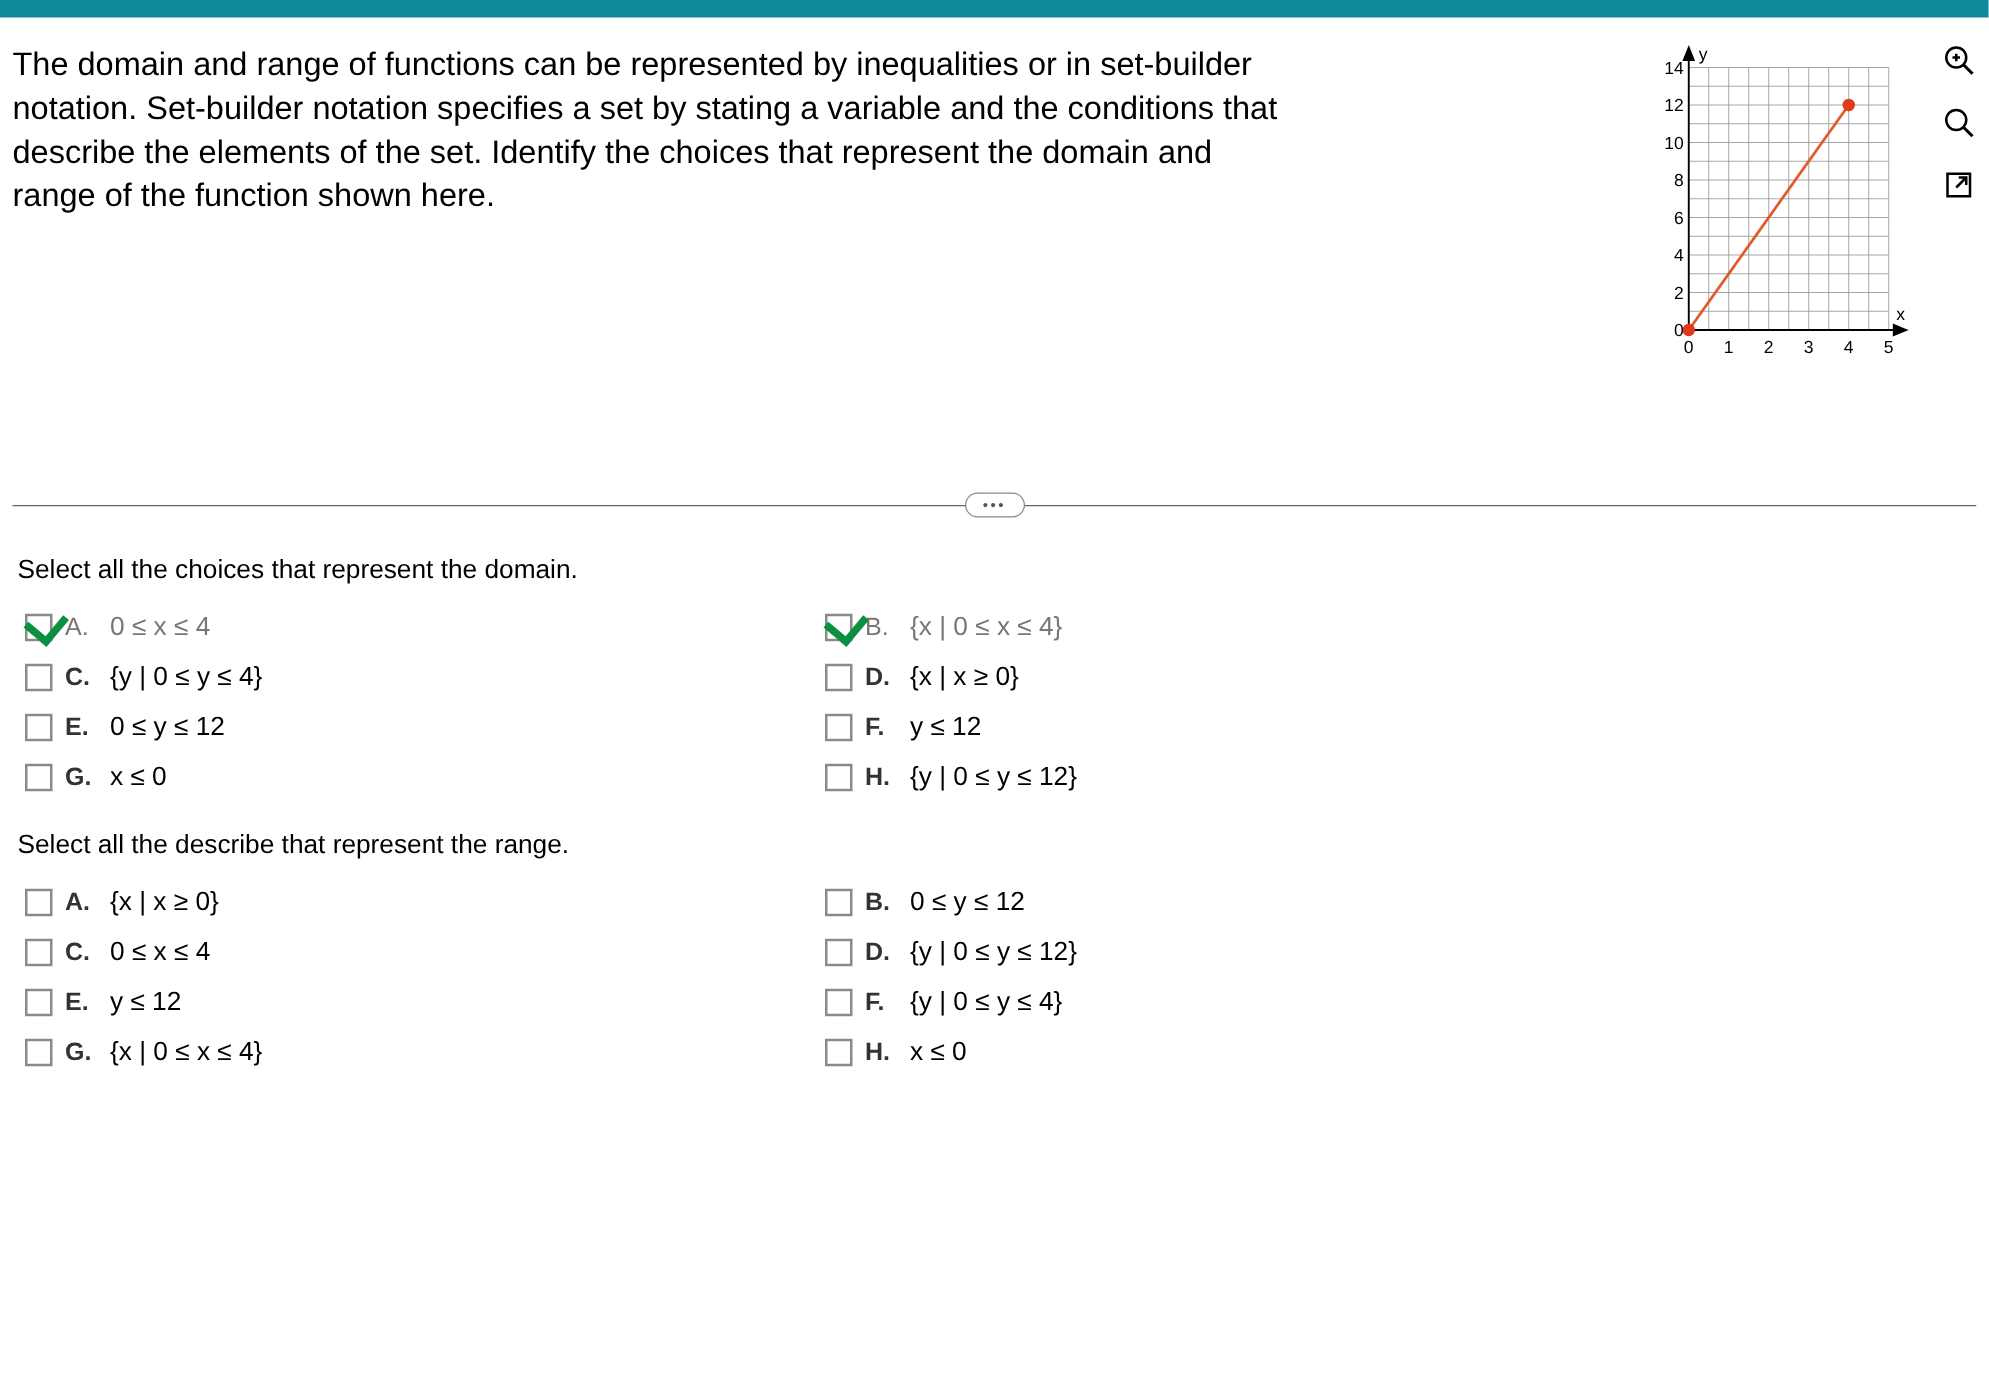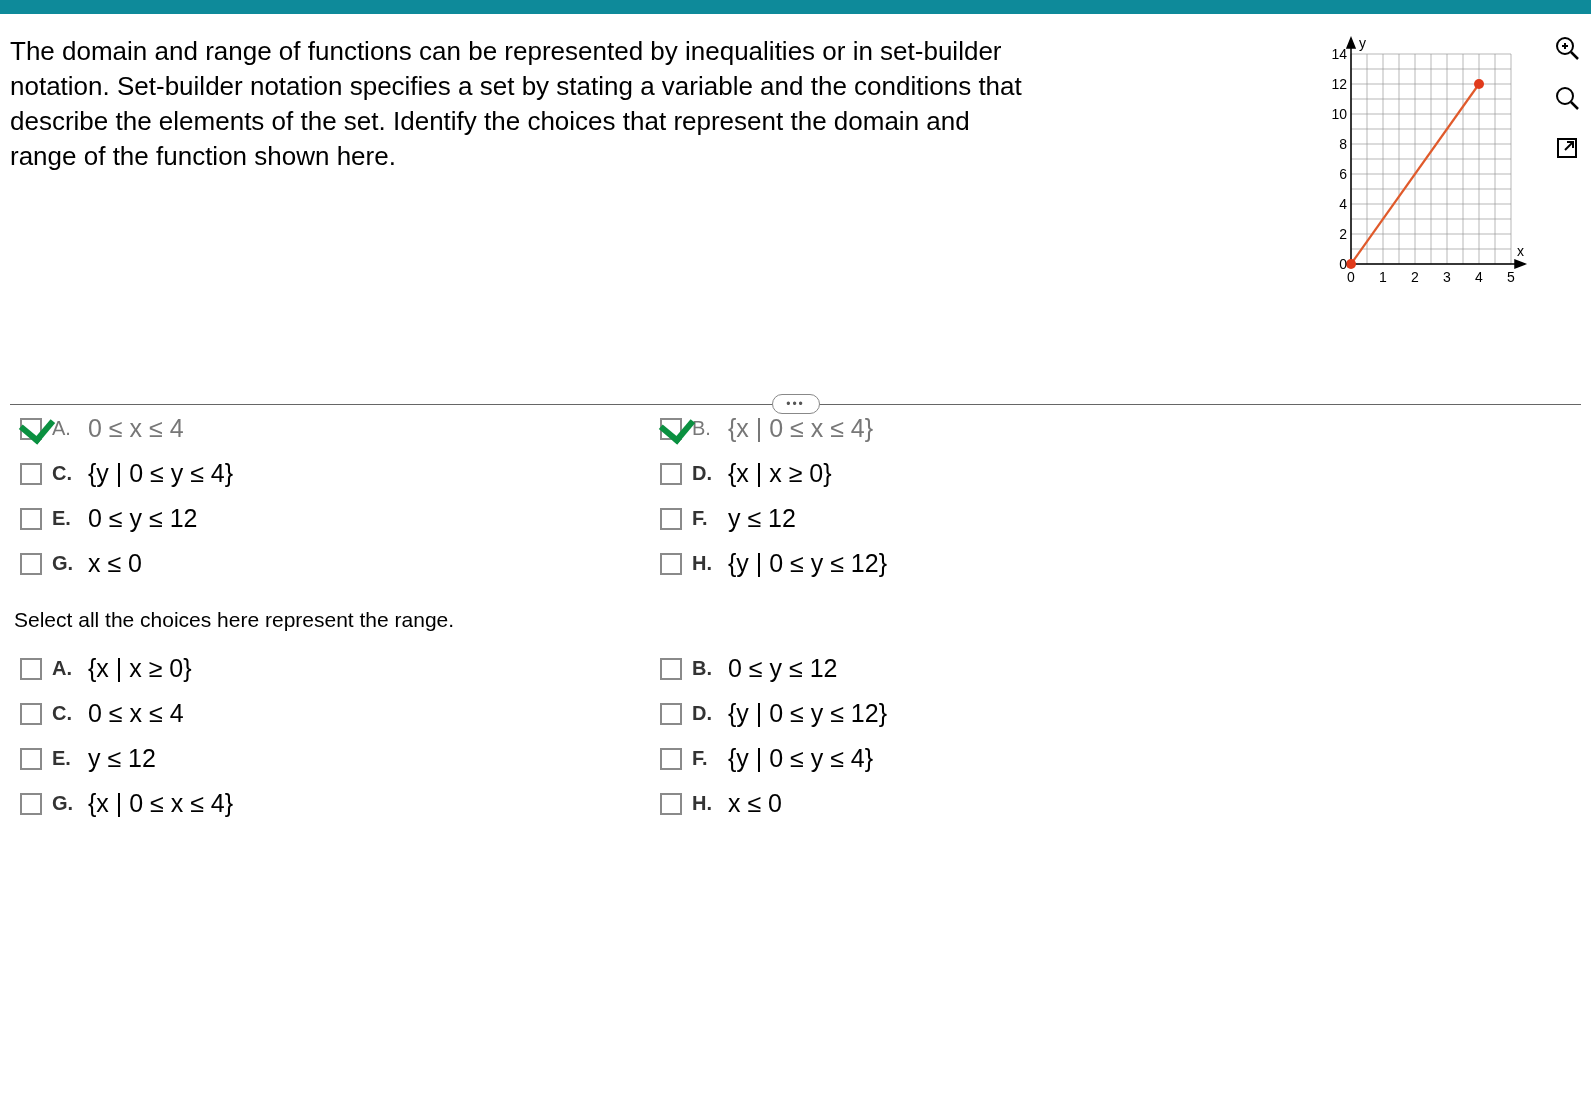--- a/index.html
+++ b/index.html
@@ -112,21 +112,21 @@
       border-bottom: 6px solid #0a9040;
       transform: rotate(40deg);
     }
     .choice-letter {
       font-weight: bold;
       min-width: 26px;
       color: #333;
     }
     .choice-letter.muted { color:#777; font-weight: normal;}
     .choice-text {
-      font-size: 25px;
+      font-size: 21px;
       text-align: center;
     }
     .muted-text { color:#777; }
   </style>
 </head>
 <body>
 
 <div class="top-bar"></div>
 
 <div class="content">
@@ -229,20 +229,21 @@
           <polyline points="12,6 18,6 18,12" stroke="#000" stroke-width="2" fill="none"></polyline>
         </svg>
     </div>
   </div>
 
   <div class="divider-wrap">
     <hr class="divider-line">
     <div class="divider-handle">•••</div>
   </div>
 
+  <p class="section-prompt">Select all the choices that represent the domain.</p>
 
   <div class="choices" id="domain-choices">
       <div class="choice">
         <div class="checkbox checked"></div>
         <span class="choice-letter muted">A.</span>
         <span class="choice-text muted-text">0 ≤ x ≤ 4</span>
       </div>
       <div class="choice">
         <div class="checkbox checked"></div>
         <span class="choice-letter muted">B.</span>
@@ -273,21 +274,21 @@
         <span class="choice-letter">G.</span>
         <span class="choice-text">x ≤ 0</span>
       </div>
       <div class="choice">
         <div class="checkbox"></div>
         <span class="choice-letter">H.</span>
         <span class="choice-text">{y | 0 ≤ y ≤ 12}</span>
       </div>
     </div>
 
-  <p class="section-prompt">Select all the choices here represent the range.</p>
+  <p class="section-prompt">Select all the describe that represent the range.</p>
 
   <div class="choices" id="range-choices">
       <div class="choice">
         <div class="checkbox"></div>
         <span class="choice-letter">A.</span>
         <span class="choice-text">{x | x ≥ 0}</span>
       </div>
       <div class="choice">
         <div class="checkbox"></div>
         <span class="choice-letter">B.</span>

